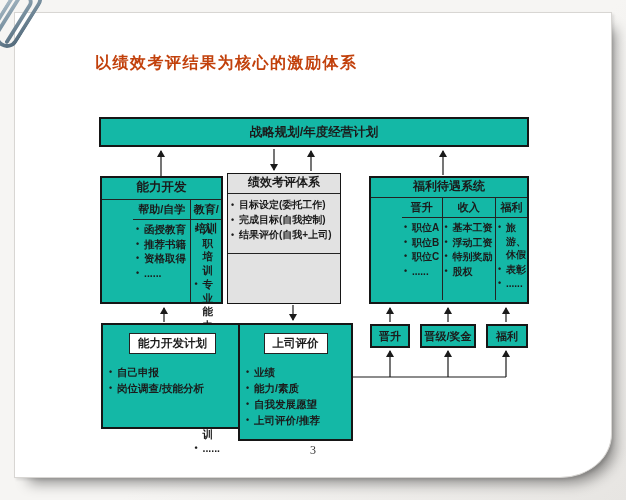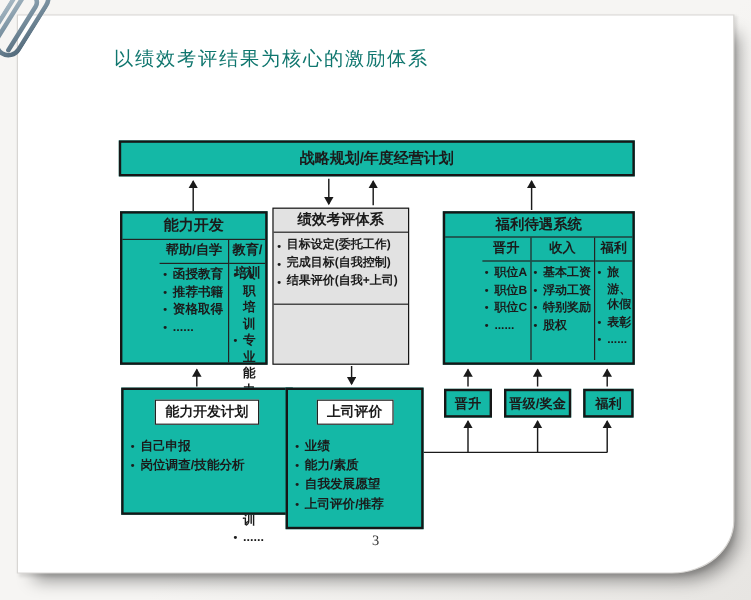--- a/index.html
+++ b/index.html
@@ -9,32 +9,33 @@
     font-family:"Liberation Sans","DejaVu Sans",sans-serif;
     color:#1b1b1b;
   }
   .slide{
     position:absolute;left:14px;top:12px;width:598px;height:466px;
     background:#ffffff;border:1px solid #d8d6d3;box-sizing:border-box;
     border-bottom-right-radius:52px 44px;
     box-shadow:2px 2px 3px rgba(0,0,0,.10), 9px 11px 14px -6px rgba(0,0,0,.42);
   }
   .main-title{
-    position:absolute;left:80px;top:26px;
-    font-size:16px;font-weight:400;letter-spacing:1.5px;color:#0f766e;
+    position:absolute;left:80px;top:40px;
+    font-size:16px;font-weight:700;letter-spacing:1.5px;color:#c2410c;
   }
   .box{position:absolute;box-sizing:border-box;background:#14b8a6;border:2px solid #161616;}
   .strategy{
     left:84px;top:104px;width:430px;height:30px;
     display:flex;align-items:center;justify-content:center;
     font-size:12.5px;font-weight:700;
   }
   .title-row{
     border-bottom:1px solid #232323;text-align:center;
     font-weight:700;
+    font-family:Liberation Mono, monospace;
   }
   
   .capdev{left:85px;top:163px;width:123px;height:128px;}
   .capdev .title-row{height:21px;line-height:21px;font-size:12.5px;}
   .cols{display:flex;height:calc(100% - 22px);margin-left:31px;}
   .col{box-sizing:border-box;display:flex;flex-direction:column;}
   .col.divr{border-right:1px solid #232323;}
   .col-header{
     height:19px;line-height:19px;text-align:center;
     font-size:11px;font-weight:700;border-bottom:1px solid #232323;

